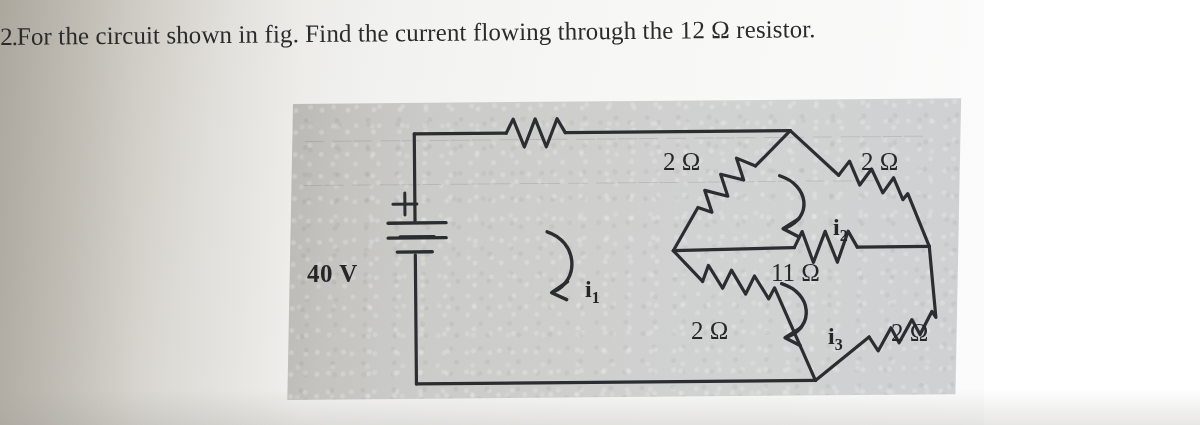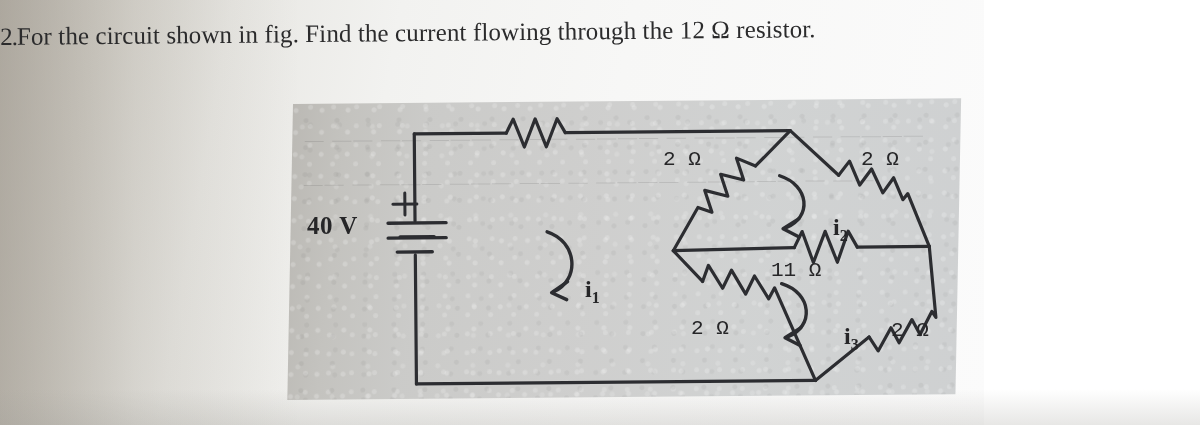--- a/index.html
+++ b/index.html
@@ -122,22 +122,22 @@
     overflow: visible;
   }
 
   .lbl {
     position: absolute;
     color: #262628;
     font-family: "Liberation Serif", serif;
     white-space: nowrap;
     pointer-events: none;
   }
-  .lbl-res { font-size: 21px; font-family: Liberation Mono, monospace; }
-  .lbl-src { font-size: 25px; font-weight: 600; letter-spacing: 0.5px; }
+  .lbl-res { font-size: 25px; }
+  .lbl-src { font-size: 25px; font-weight: 600; letter-spacing: 0.5px; margin-top: 48px; }
   .lbl-cur { font-size: 24px; font-style: normal; font-weight: 600; }
   .lbl-cur sub { font-size: 16px; }
 </style>
 </head>
 <body>
 
 <div id="page-root">
 
   <div id="paper-shade-left"></div>
   <div id="paper-shade-bottom"></div>
@@ -224,18 +224,18 @@
     <div class="lbl lbl-res" style="left:598px; top:215px;">2 Ω</div>
 
     <div class="lbl lbl-cur" style="left:292px; top:172px;text-align:center;">
       <span>i</span><sub>1</sub>
     </div>
 
     <div class="lbl lbl-cur" style="left:524px; top:110px;margin-left:16px;">
       <span>i</span><sub>2</sub>
     </div>
 
-    <div class="lbl lbl-cur" style="left:551px; top:219px;">
+    <div class="lbl lbl-cur" style="left:535px; top:219px;">
       <span>i</span><sub>3</sub>
     </div>
 
   </div>
 </div>
 
 </body></html>

